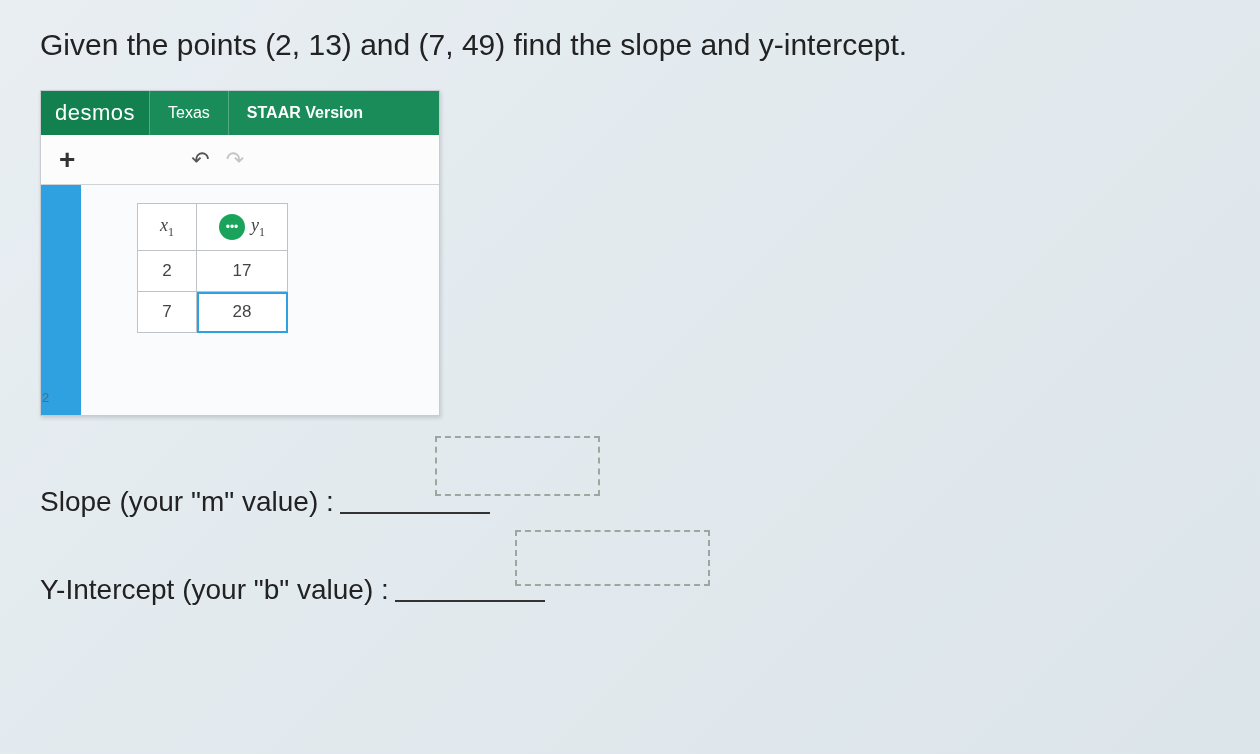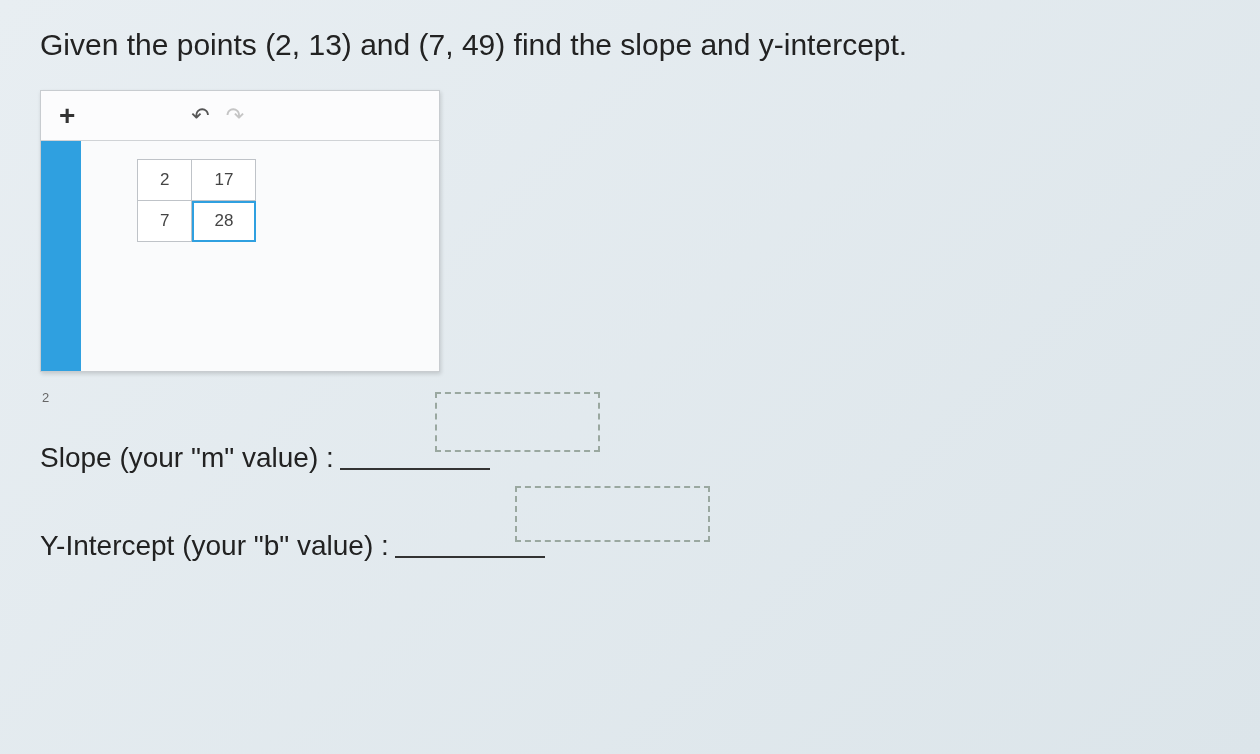--- a/index.html
+++ b/index.html
@@ -174,32 +174,45 @@
 .dash1 { width: 165px; height: 60px; left: 395px; top: -50px; }
 .dash2 { width: 195px; height: 56px; left: 475px; top: -44px; }
 </style>
 </head>
 <body>
 
 <div class="question">Given the points (2, 13) and (7, 49) find the slope and y-intercept.</div>
 
 <div class="main-row">
   <div class="calc">
+    <div class="calc-header">
+      <div class="calc-logo">desmos</div>
+      <div class="calc-tab">Texas</div>
+      <div class="calc-tab bold">STAAR Version</div>
+    </div>
     <div class="calc-toolbar">
       <div class="plus-btn">+</div>
       <div class="undo-redo">
         <span class="undo-icon">↶</span>
         <span class="redo-icon">↷</span>
       </div>
     </div>
     <div class="calc-body">
       <div class="row-gutter"></div>
       <div class="table-area">
         <table class="data-table">
           <tbody>
+              <tr>
+            <th>
+              <span>x</span><span class="sub">1</span>
+            </th>
+            <th class="th-y">
+              <span class="badge">•••</span><span>y</span><span class="sub">1</span>
+            </th>
+          </tr>
           <tr>
             <td>2</td>
             <td>17</td>
           </tr>
           <tr>
             <td>7</td>
             <td class="cell-selected">28</td>
           </tr>
         </tbody>
           </table>

